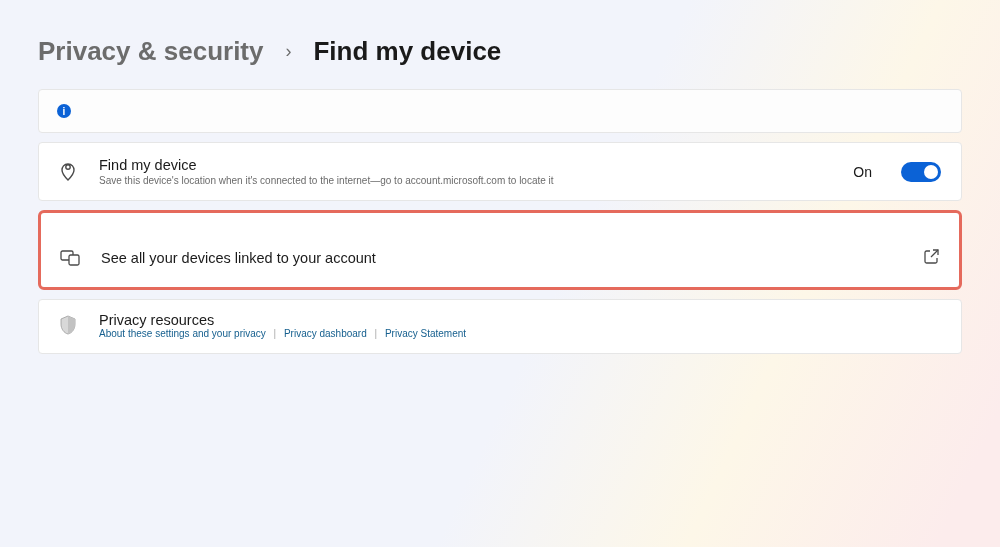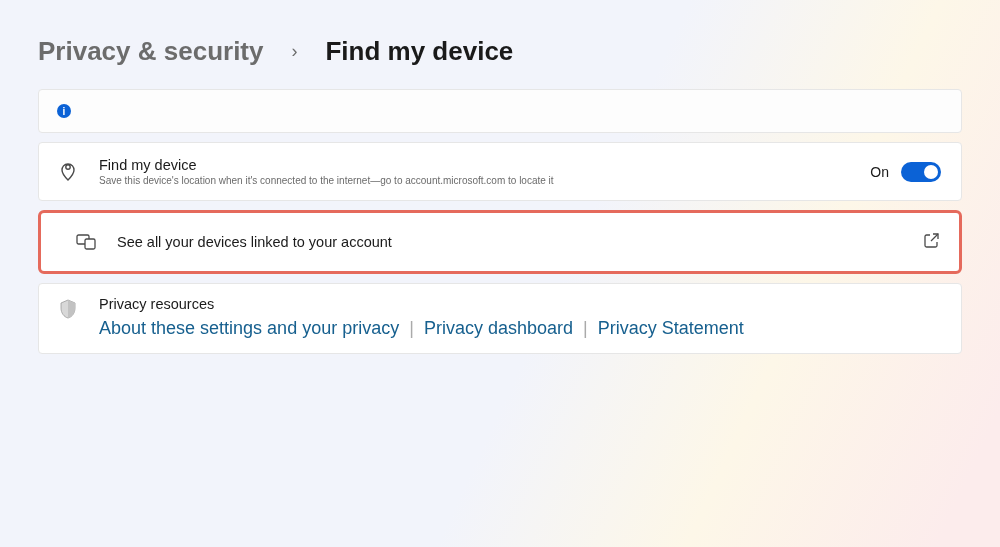--- a/index.html
+++ b/index.html
@@ -8,21 +8,21 @@
       width: 1000px;
       height: 547px;
       background: linear-gradient(115deg, #f2f4fb 0%, #f2f4fb 55%, #fdf7e8 75%, #fcecec 95%);
       padding: 36px 38px 0 38px;
       color: #1a1a1a;
       font-size: 14px;
     }
     .breadcrumb {
       display: flex;
       align-items: center;
-      gap: 28px;
+      gap: 22px;
       margin-bottom: 22px;
     }
     .breadcrumb .parent {
       font-size: 26px;
       font-weight: 600;
       color: #6c6c6c;
     }
     .breadcrumb .chev {
       font-size: 18px;
       color: #6c6c6c;
@@ -55,41 +55,41 @@
     .row-card {
       display: flex;
       align-items: center;
       padding: 14px 20px 14px 18px;
       gap: 20px;
     }
     .row-icon { width: 22px; display:flex; align-items:center; justify-content:center; flex-shrink:0; color:#4a4a4a; }
     .row-text { flex: 1; }
     .row-title { font-size: 14.5px; color:#1b1b1b; }
     .row-sub { font-size: 10px; color:#6b6b6b; margin-top:2px; }
-    .toggle-wrap { display:flex; align-items:center; gap:12px; }
+    .toggle-wrap { display:flex; align-items:center; gap:29px; }
     .toggle-label { font-size:14px; }
     .toggle {
       width: 40px; height: 20px; border-radius: 10px;
       background: #0b62d6; position: relative;
     }
     .toggle::after {
       content:''; position:absolute; right:3px; top:3px;
       width:14px; height:14px; border-radius:50%; background:#fff;
     }
     .highlighted {
       border: 3px solid #e56a5c;
       border-radius: 6px;
       margin-top: 6px;
       margin-bottom: 9px;
     }
-    .highlighted .row-card { padding: 20px 20px 20px 18px; margin-left: 16px; }
+    .highlighted .row-card { padding: 36px 20px 20px 18px; }
     .ext-icon { color:#4a4a4a; flex-shrink:0; }
     .privacy-card { padding: 12px 4px 14px 18px; display:flex; gap:20px; align-items:flex-start; }
     .shield { width:22px; display:flex; justify-content:center; padding-top:3px; flex-shrink:0;}
-    .links { margin-top:6px; font-size:18px; }
+    .links { margin-top:0; font-size:10px; }
     .links a { color:#17608f; text-decoration:none; }
     .sep { color:#aaa; margin: 0 5px; }
   </style>
 </head>
 <body>
 
 <div class="breadcrumb">
   <span class="parent">Privacy &amp; security</span>
   <span class="chev">›</span>
   <span class="current">Find my device</span>

